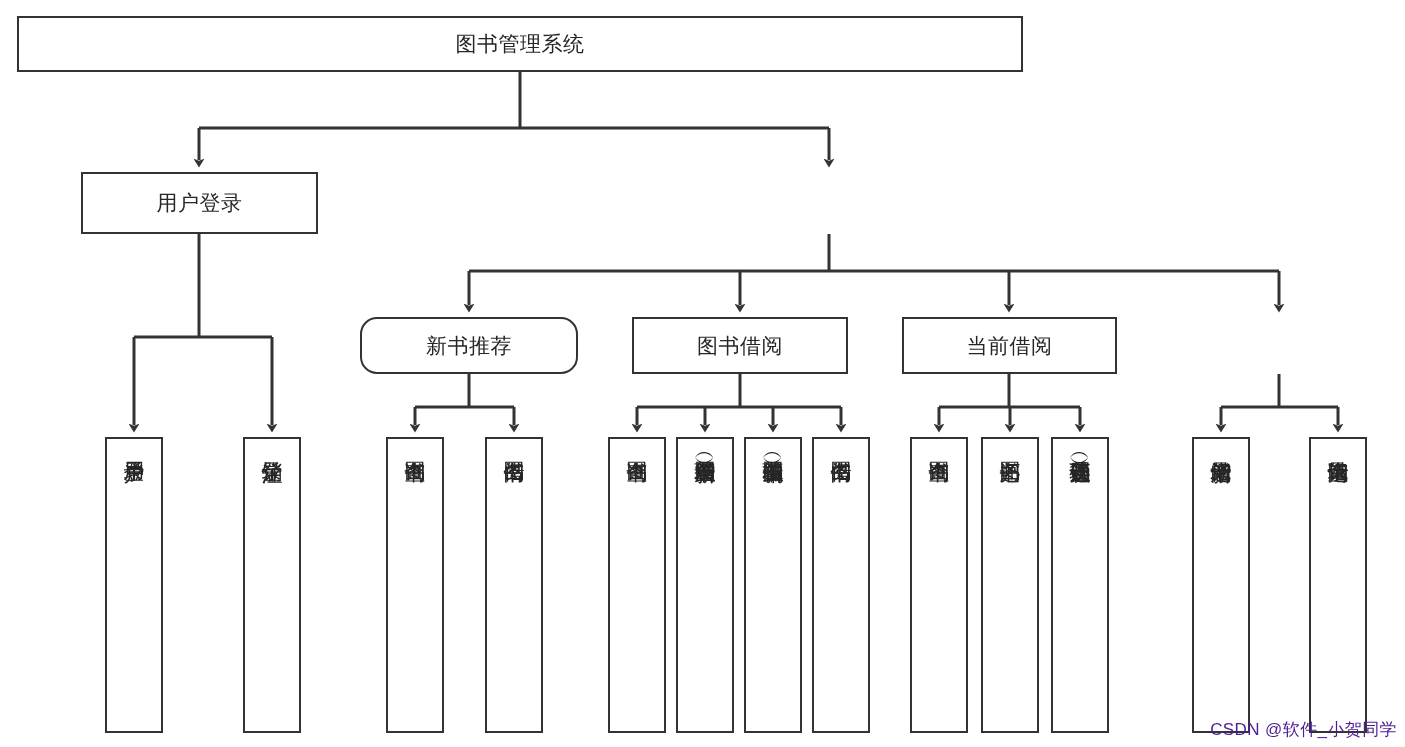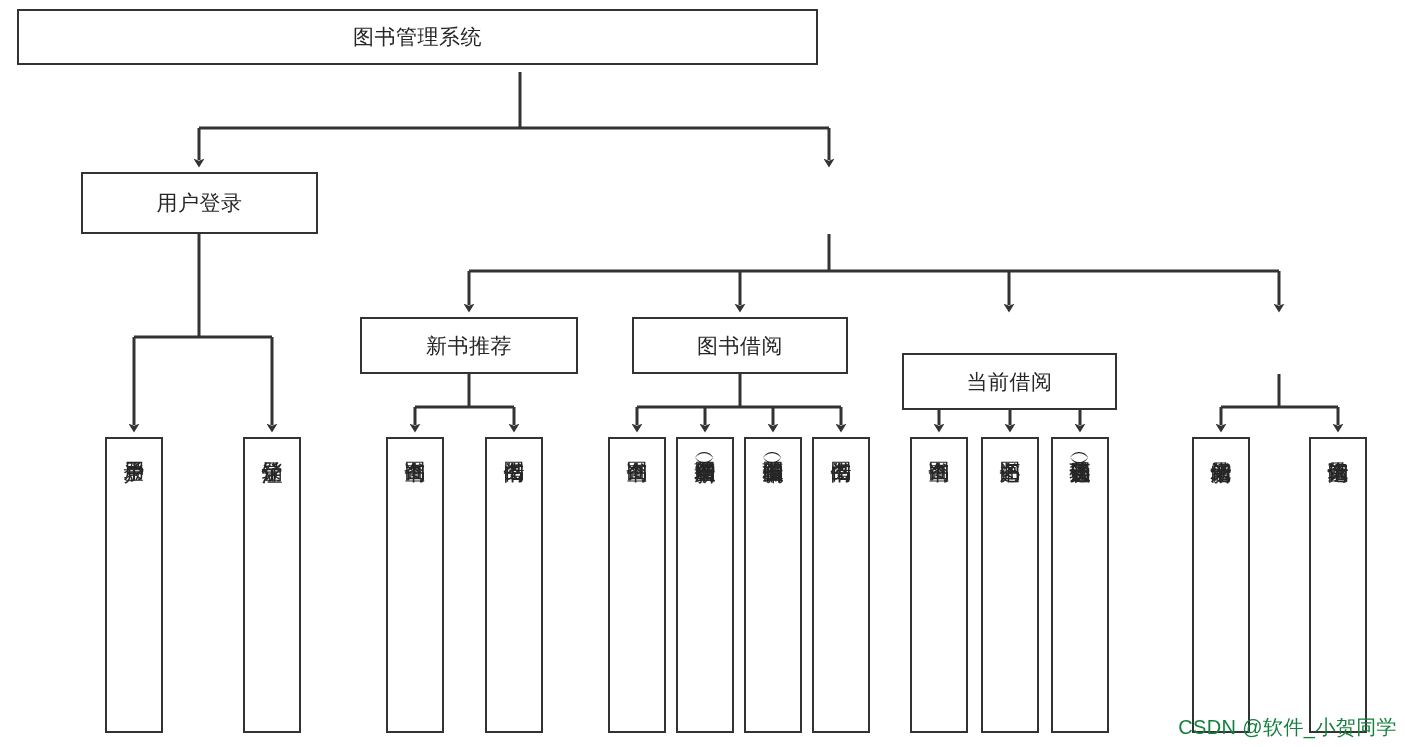--- a/index.html
+++ b/index.html
@@ -54,22 +54,22 @@
   .node.vert.top-align {
     justify-content: flex-start;
   }
   .node-label {
     display: block;
   }
   #watermark {
     position: absolute;
     right: 8px;
     bottom: 6px;
-    font-size: 20px;
-    color: #15803d;
+    font-size: 17px;
+    color: #4c1d95;
     letter-spacing: 0.4px;
     user-select: none;
     white-space: nowrap;
   }
 </style>
 </head>
 <body>
 
 <div id="diagram-canvas">
 
@@ -131,35 +131,35 @@
 
       <g>
         <path d="M1279,374 L1279,407"></path>
         <path d="M1221,407 L1338,407"></path>
       </g>
       <path d="M1221,407 L1221,425" marker-end="url(#arrow)"></path>
       <path d="M1338,407 L1338,425" marker-end="url(#arrow)"></path>
     </g>
   </svg>
 
-  <div class="node horiz" style="left:17px; top:9px; width:801px; height:56px;text-align:center;">
+  <div class="node horiz" style="left:17px; top:16px; width:1006px; height:56px;text-align:center;">
     <span class="node-label">图书管理系统</span>
   </div>
 
   <div class="node horiz" style="left:81px; top:172px; width:237px; height:62px;">
     <span class="node-label">用户登录</span>
   </div>
 
-  <div class="node horiz" style="left:360px; top:317px; width:218px; height:57px;">
+  <div class="node horiz" style="left:360px; top:317px; width:218px; height:57px;border-radius:17px;">
     <span class="node-label">新书推荐</span>
   </div>
   <div class="node horiz" style="left:632px; top:317px; width:216px; height:57px;">
     <span class="node-label">图书借阅</span>
   </div>
-  <div class="node horiz" style="left:902px; top:317px; width:215px; height:57px;margin-top:36px;">
+  <div class="node horiz" style="left:902px; top:317px; width:215px; height:57px;">
     <span class="node-label">当前借阅</span>
   </div>
 
   <div class="node vert" style="left:105px; top:437px; width:58px; height:296px;">
     <span class="node-label">用户登录</span>
   </div>
   <div class="node vert" style="left:243px; top:437px; width:58px; height:296px;">
     <span class="node-label">注销登录</span>
   </div>
 

